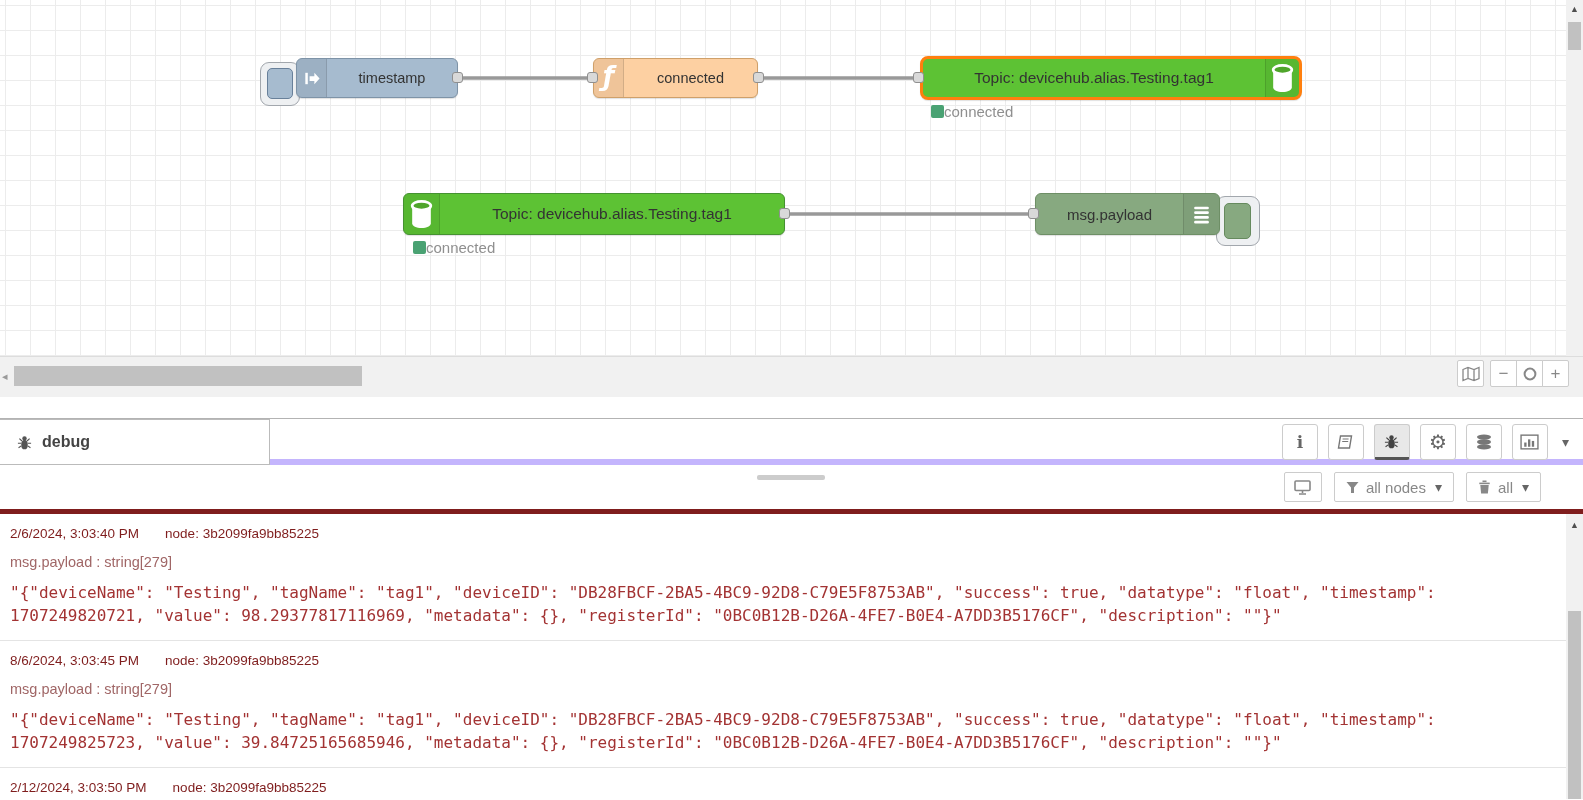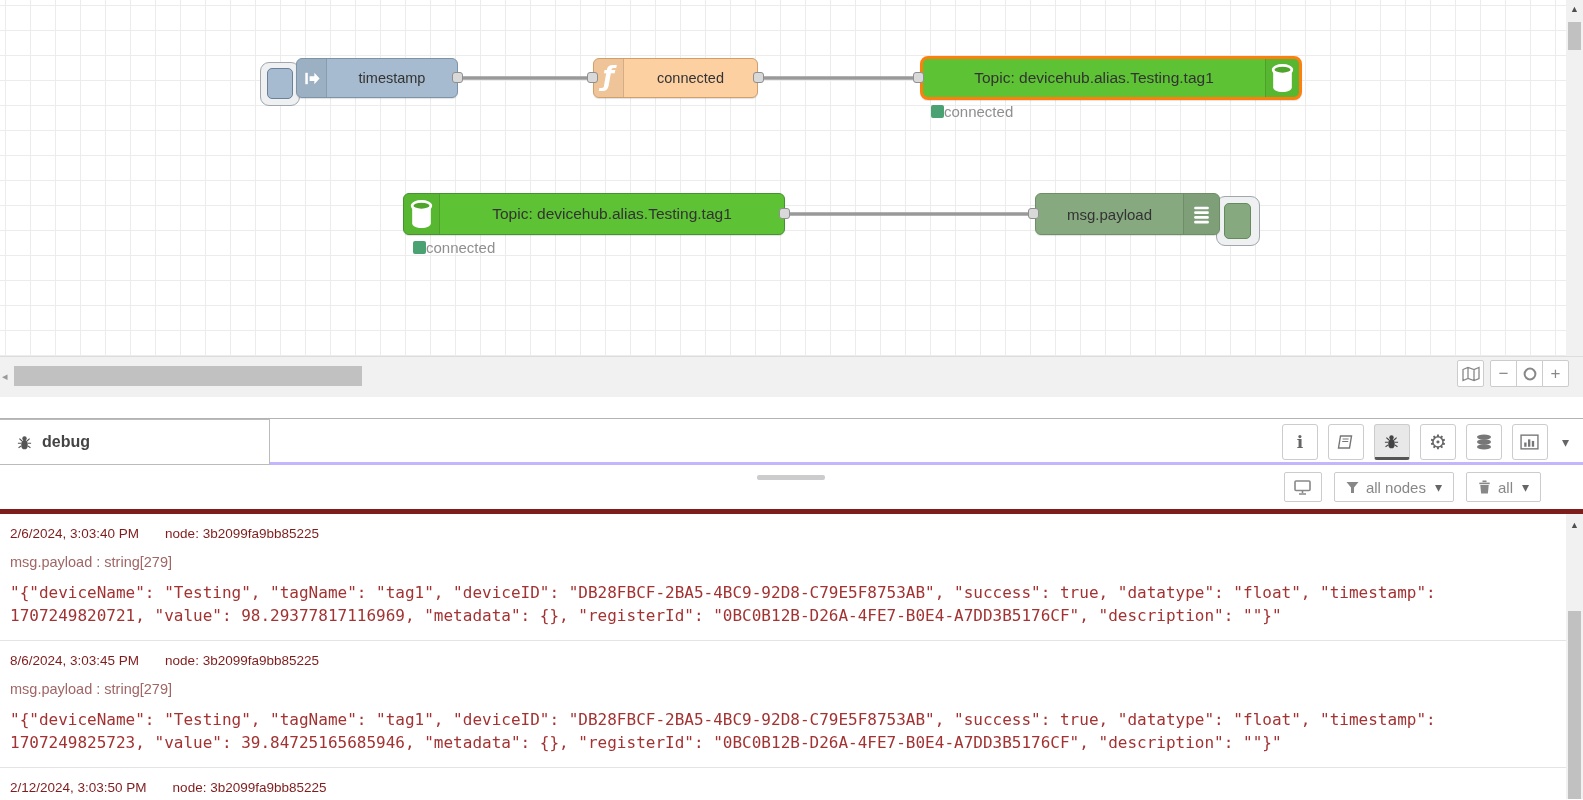--- a/index.html
+++ b/index.html
@@ -65,21 +65,21 @@
   .zgroup { display:flex; margin-left:6px; }
   .zgroup .zbtn { border-radius:0; margin-left:-1px; }
   .zgroup .zbtn:first-child { border-radius:2px 0 0 2px; margin-left:0; }
   .zgroup .zbtn:last-child { border-radius:0 2px 2px 0; }
 
   .gap-strip { position:absolute; left:0; top:397px; width:1583px; height:21px; background:#fff; }
 
   
   .debug-panel { position:absolute; left:0; top:418px; width:1583px; height:382px;
     background:#fff; border-top:1px solid #b3b3b3; }
-  .tabbar { position:relative; height:46px; background:#fff; border-bottom:3px solid #c4b5fd; }
+  .tabbar { position:relative; height:46px; background:#fff; border-bottom:6px solid #c4b5fd; }
   .tab-debug { position:absolute; left:-1px; top:0; width:271px; height:46px; background:#fff;
     border:1px solid #bbb; display:flex; align-items:center; gap:9px; padding-left:16px; }
   .tab-debug .t { font-size:16px; font-weight:bold; color:#444; }
   .tab-icons { position:absolute; right:14px; top:4px; height:38px; display:flex; align-items:center; gap:10px; }
   .ibtn { width:36px; height:36px; background:#fff; border:1px solid #ccc; border-radius:3px;
     display:flex; align-items:center; justify-content:center; color:#777; }
   .ibtn.active { background:#e8e8e8; border-bottom:3px solid #555; }
   .ibtn .info-i { font-family:"DejaVu Serif", serif; font-weight:bold; font-size:17px; color:#666; }
   .gear-glyph { font-size:20px; color:#666; line-height:1; }
   .caret { color:#666; font-size:14px; margin-left:4px; }

